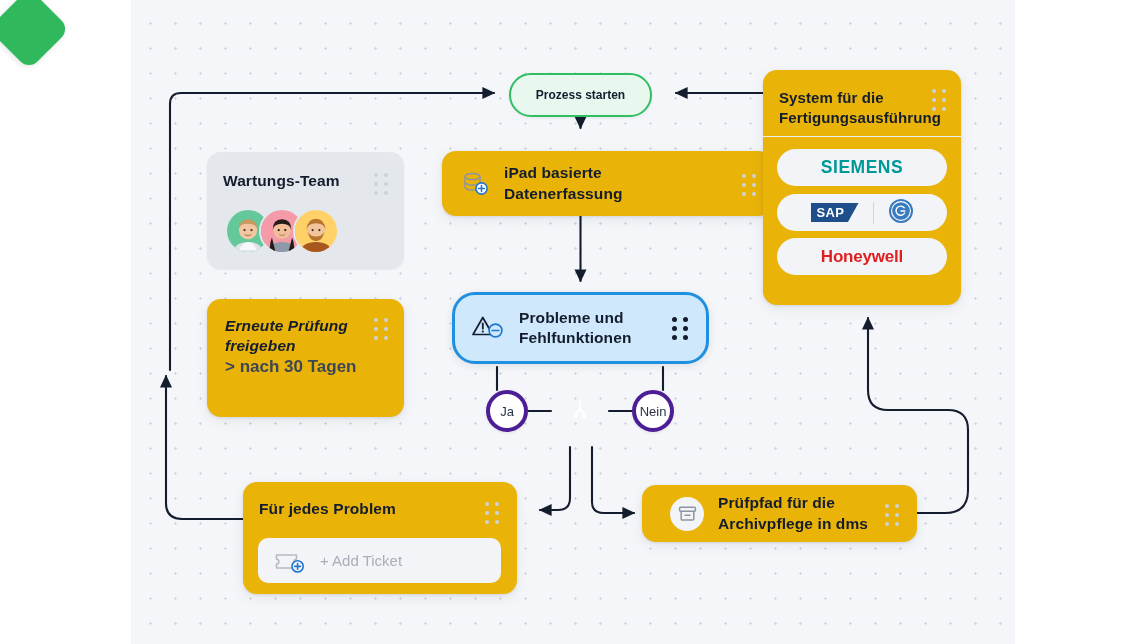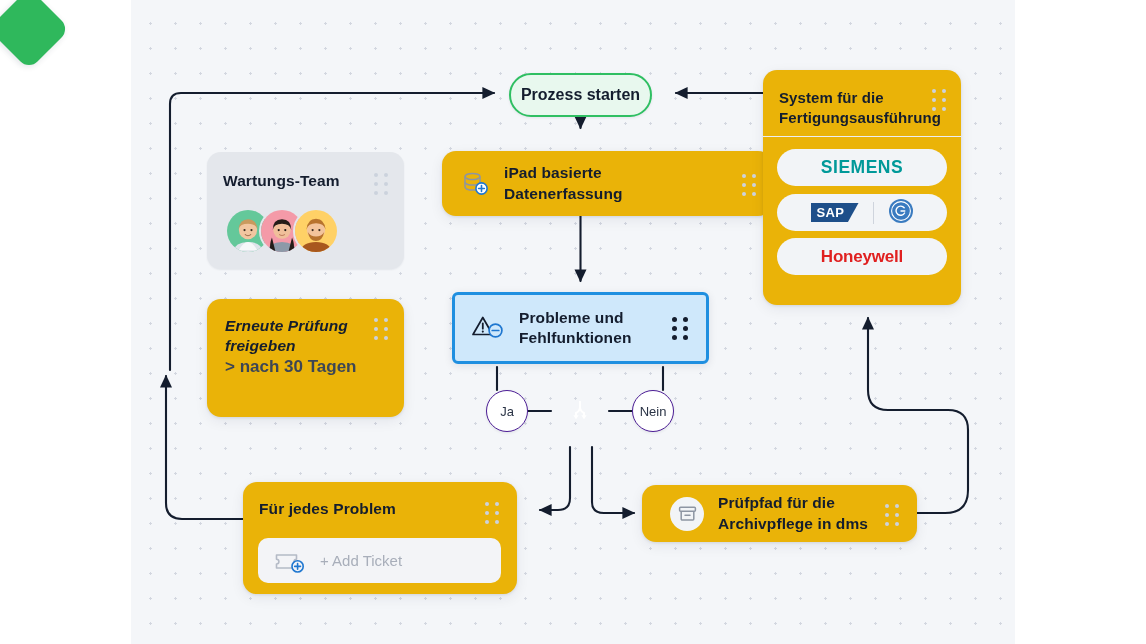--- a/index.html
+++ b/index.html
@@ -61,32 +61,32 @@
 
   
   #start {
     left: 509px; top: 73px; width: 143px; height: 44px;
     border-radius: 22px;
     background: #e8f8ee;
     border: 2px solid #2fbf62;
     display: flex; align-items: center; justify-content: center;
     box-shadow: 0 1px 3px rgba(20,30,55,.08);
   }
-  #start .lbl { font-size: 16px; font-weight: bold; color: #141d2e; }
+  #start .lbl { font-size: 12px; font-weight: bold; color: #141d2e; }
 
   
   #ipad { left: 442px; top: 151px; width: 330px; height: 65px; }
   #ipad .row { display:flex; align-items:center; height:100%; padding-left: 18px; }
 
   
   #problems {
     left: 452px; top: 292px; width: 257px; height: 72px;
     background: #cfe8fb;
     border: 3px solid #1f8fe0;
-    border-radius: 6px;
+    border-radius: 23px;
     box-shadow: 0 2px 8px rgba(20,30,55,.10);
   }
   #problems .row { display:flex; align-items:center; height:100%; padding-left: 16px; }
 
   
   #team {
     left: 207px; top: 152px; width: 197px; height: 117px;
     background: #e4e7ec;
     box-shadow: 0 1px 2px rgba(20,30,55,.07);
   }
@@ -133,21 +133,21 @@
     background: #2fb85c; border-radius: 12px;
     transform: rotate(45deg);
     box-shadow: 0 2px 6px rgba(20,30,55,.12);
   }
   #diamond-icon {
     position:absolute; left:551px; top:382px; width:58px; height:58px;
     display:flex; align-items:center; justify-content:center;
   }
   .cond {
     position:absolute; width:42px; height:42px; border-radius:50%;
-    background:#ffffff; border:1px solid #4c1d95;
+    background:#ffffff; border:4px solid #4c1d95;
     display:flex; align-items:center; justify-content:center;
     font-size:13px; color:#2b3446; font-weight:normal;
     box-shadow: 0 1px 3px rgba(20,30,55,.09);
   }
   #cond-ja { left:486px; top:390px; }
   #cond-nein { left:632px; top:390px; }
 
   
   #each { left: 243px; top: 482px; width: 274px; height: 112px; }
   #each .title { position:absolute; left:16px; top:17px; }

